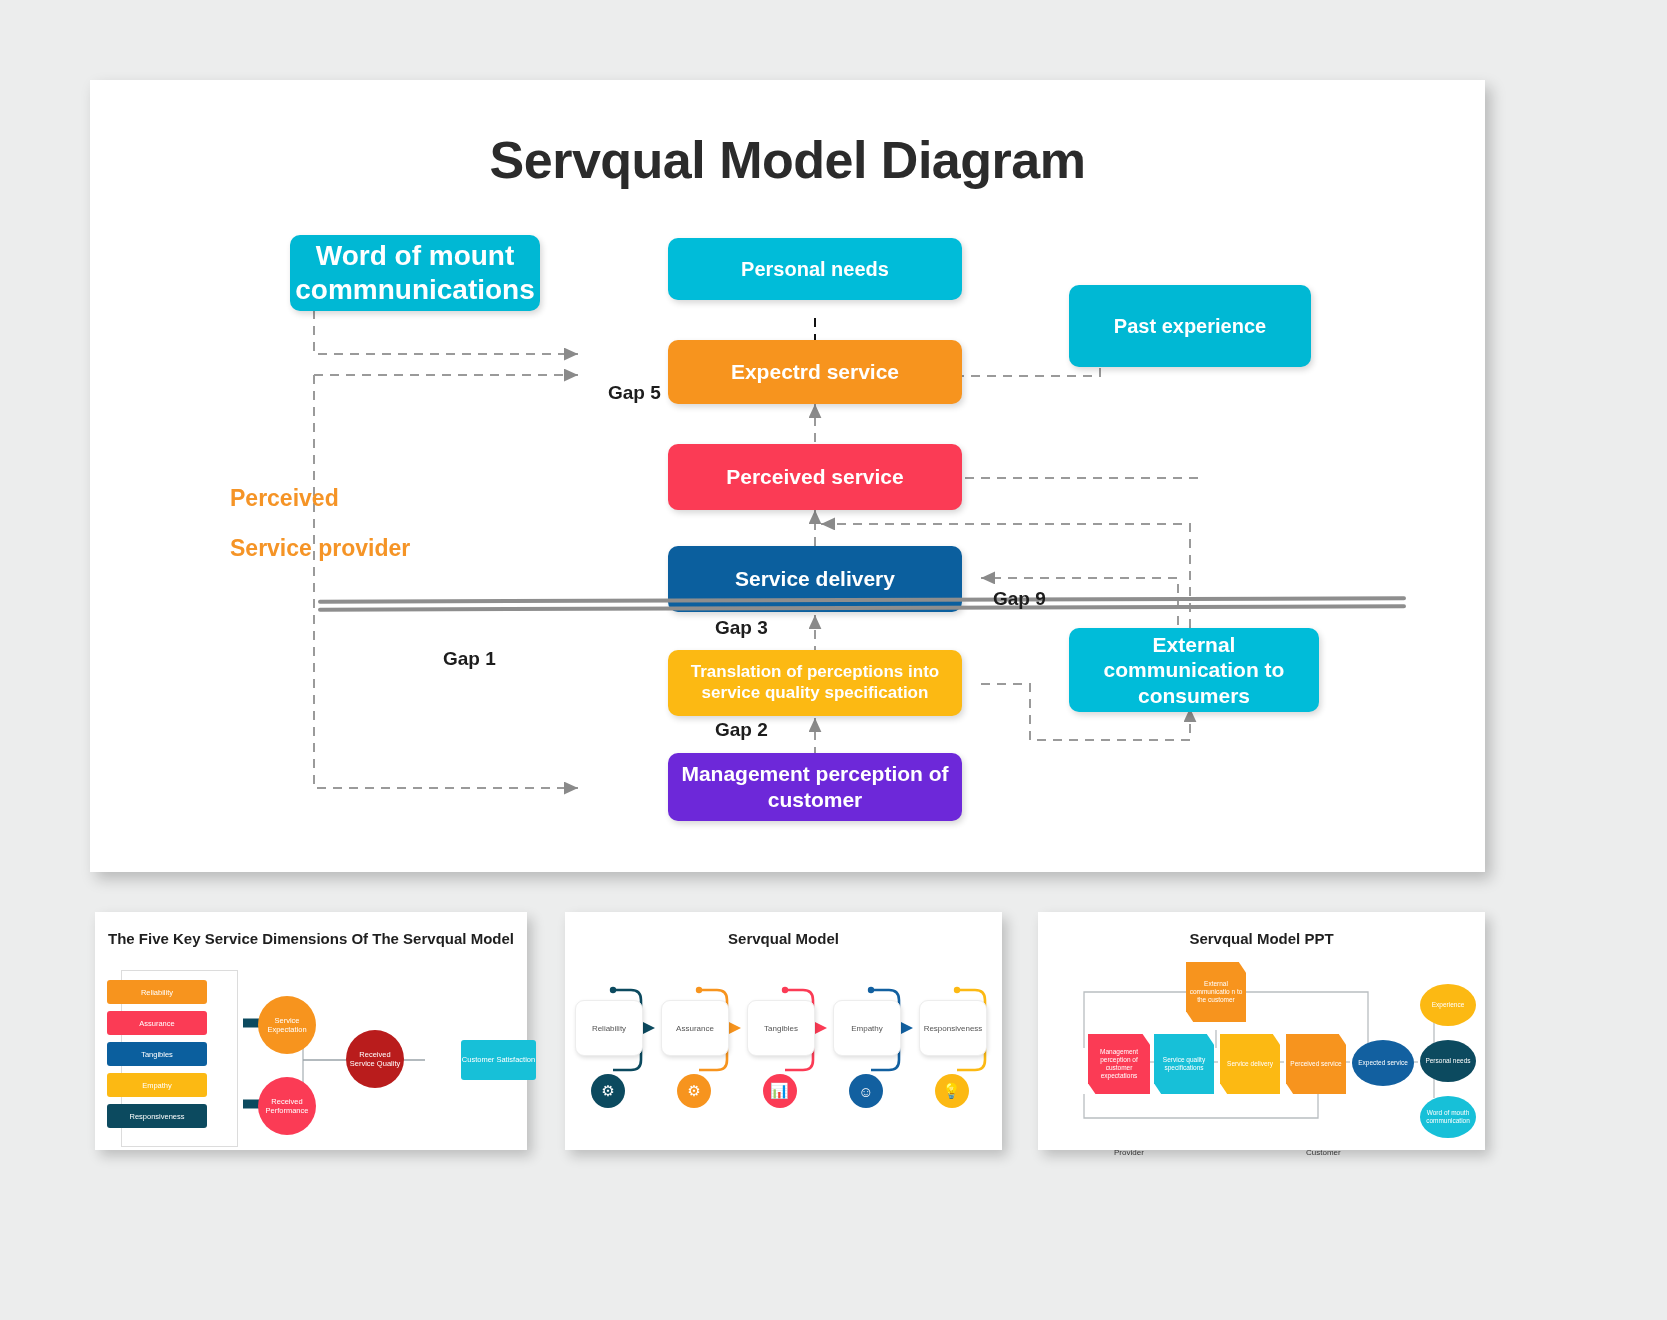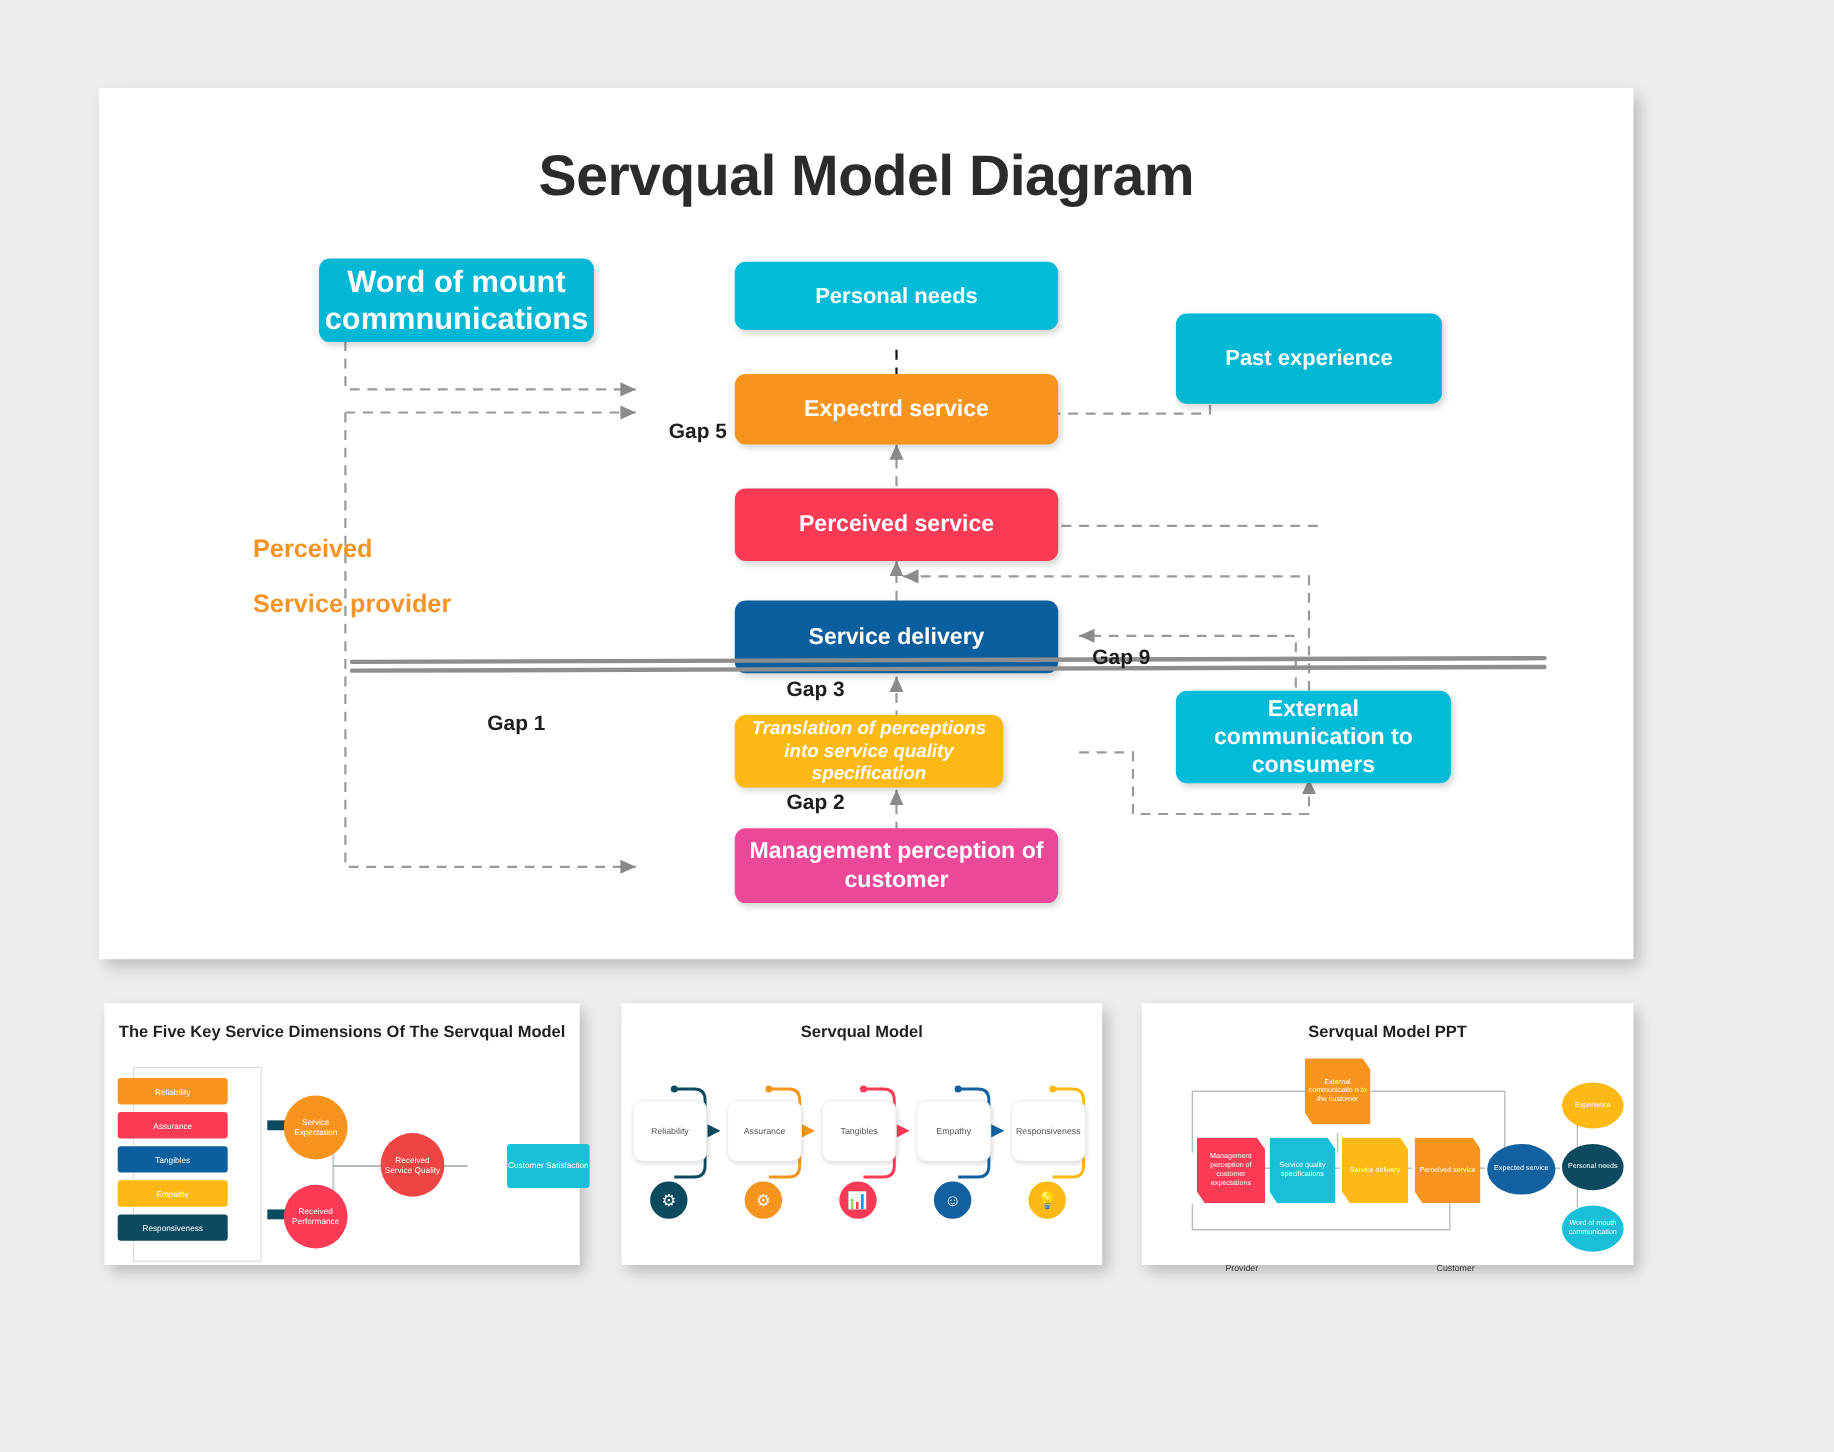--- a/index.html
+++ b/index.html
@@ -181,25 +181,25 @@
   </div>
 
   <div class="node" style="left:578px;top:364px;width:294px;height:66px;background:#fb3b55;font-size:21px;">
     <span>Perceived service</span>
   </div>
 
   <div class="node" style="left:578px;top:466px;width:294px;height:66px;background:#0b5f9e;font-size:21px;">
     <span>Service delivery</span>
   </div>
 
-  <div class="node" style="left:578px;top:570px;width:244px;height:66px;background:#fcb913;font-size:17px;font-style:italic;">
+  <div class="node" style="left:578px;top:570px;width:294px;height:66px;background:#fcb913;font-size:17px;">
     <span>Translation of perceptions into service quality specification</span>
   </div>
 
-  <div class="node" style="left:578px;top:673px;width:294px;height:68px;background:#ec4899;font-size:21px;">
+  <div class="node" style="left:578px;top:673px;width:294px;height:68px;background:#6d28d9;font-size:21px;">
     <span>Management perception of customer</span>
   </div>
 
   <div class="node" style="left:979px;top:548px;width:250px;height:84px;background:#00bcd9;font-size:21px;">
     <span>External communication to consumers</span>
   </div>
 
   <div class="divider">
     <div class="ln a"></div>
       <div class="ln b"></div>
@@ -245,21 +245,21 @@
     <path d="M208,148 L330,148" stroke="#9aa3a8" stroke-width="1.4" fill="none"></path>
     <path d="M405,148 L420,148" stroke="#9aa3a8" stroke-width="1.4" fill="none"></path>
   </svg>
 
   <div class="t1-circ" style="left:163px;top:84px;width:58px;height:58px;background:#f7941e;">
     <span>Service Expectation</span>
     </div>
   <div class="t1-circ" style="left:163px;top:165px;width:58px;height:58px;background:#fb3b55;">
     <span>Received Performance</span>
     </div>
-  <div class="t1-circ" style="left:251px;top:118px;width:58px;height:58px;background:#ef4444;">
+  <div class="t1-circ" style="left:251px;top:118px;width:58px;height:58px;background:#b91c1c;">
     <span>Received Service Quality</span>
     </div>
 
   <div class="t1-rect" style="left:330px;top:128px;width:75px;height:40px;background:#17c0d8;">
     <span>Customer Satisfaction</span>
     </div>
 </div>
 
 <div class="thumb" style="left:565px;top:912px;width:437px;height:238px;">
   <div class="thumb-title">Servqual Model</div>

